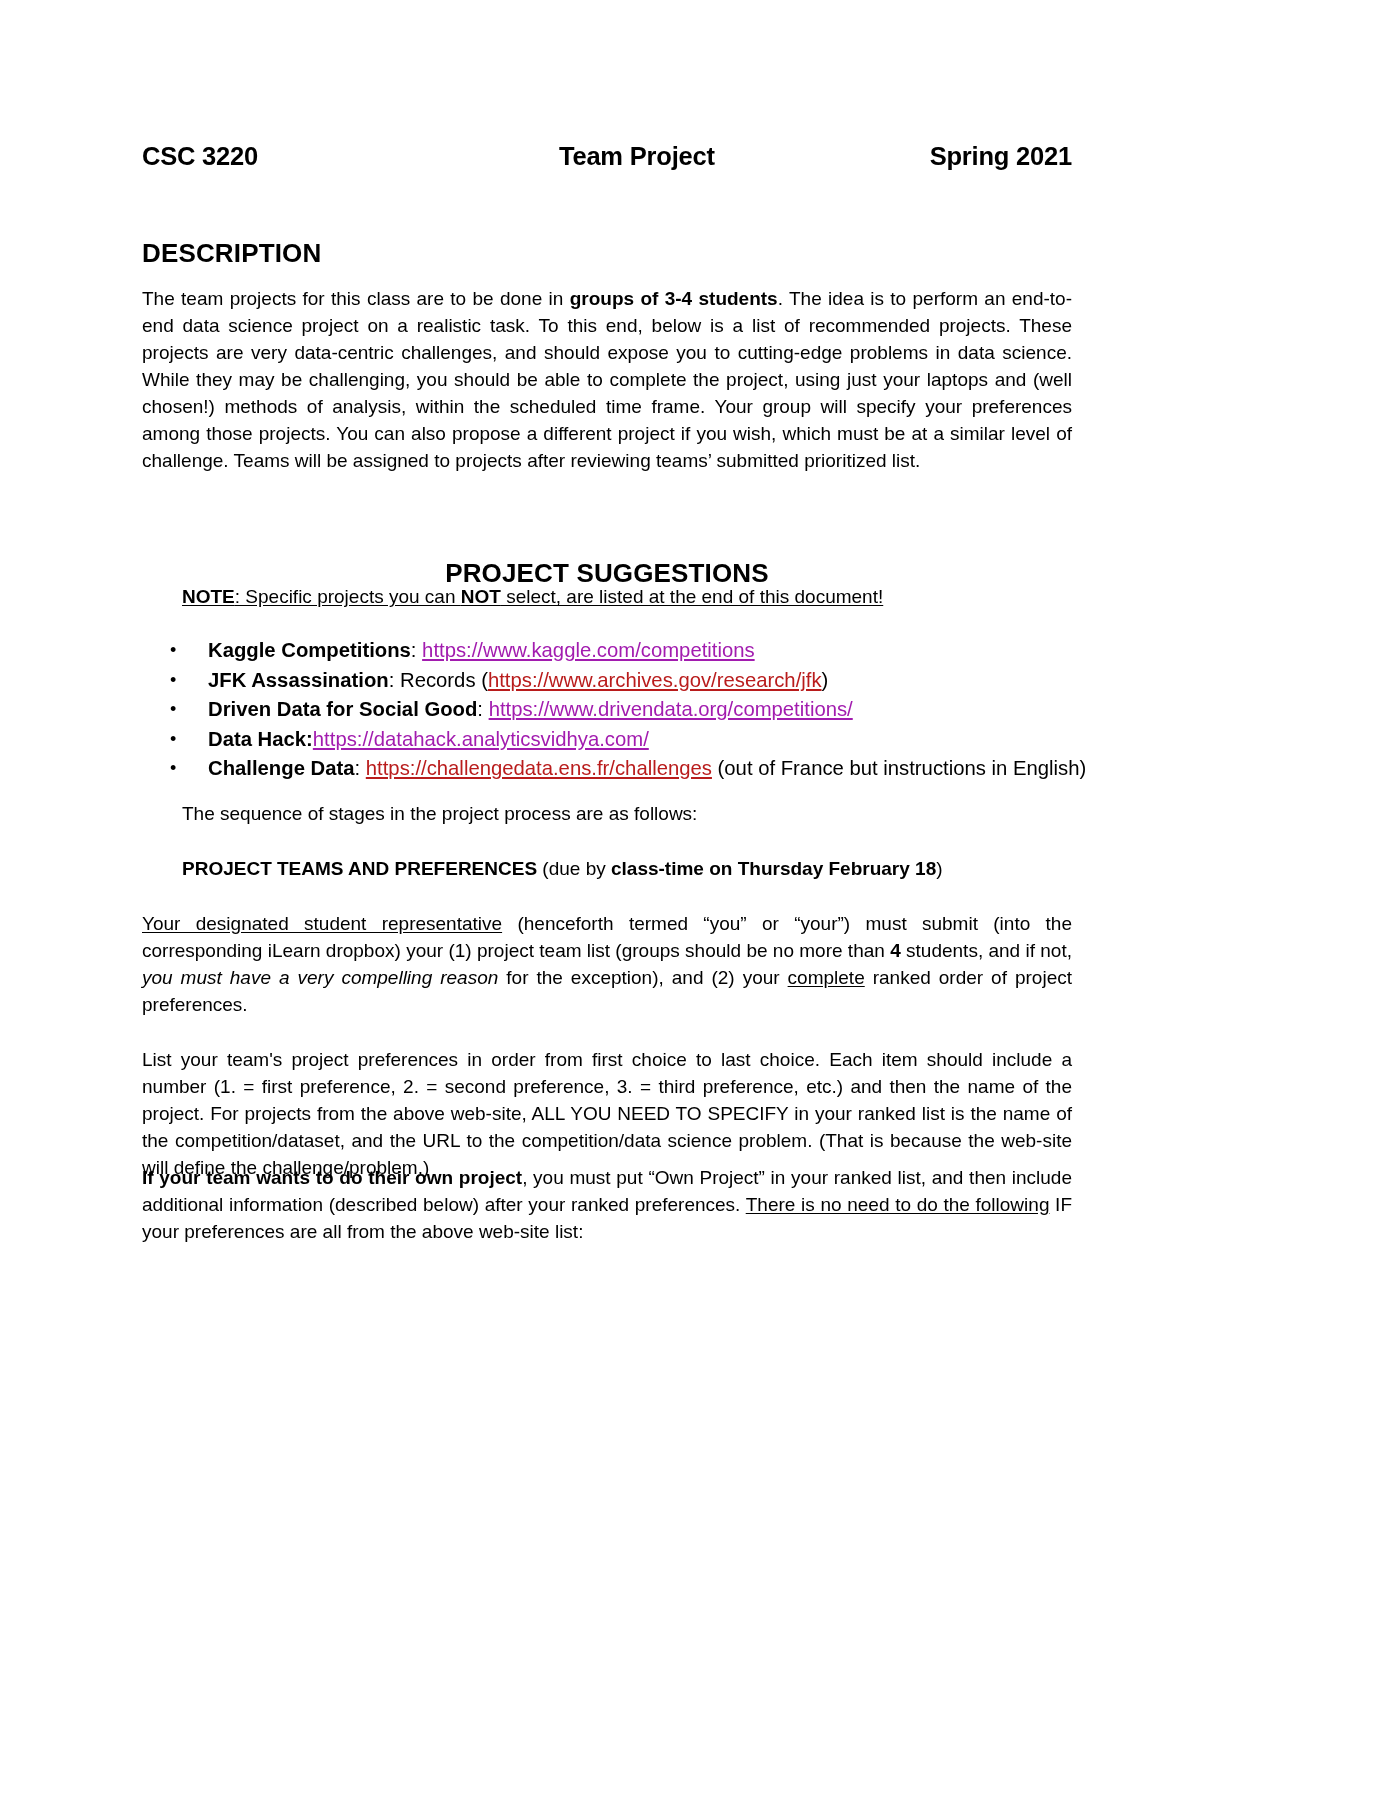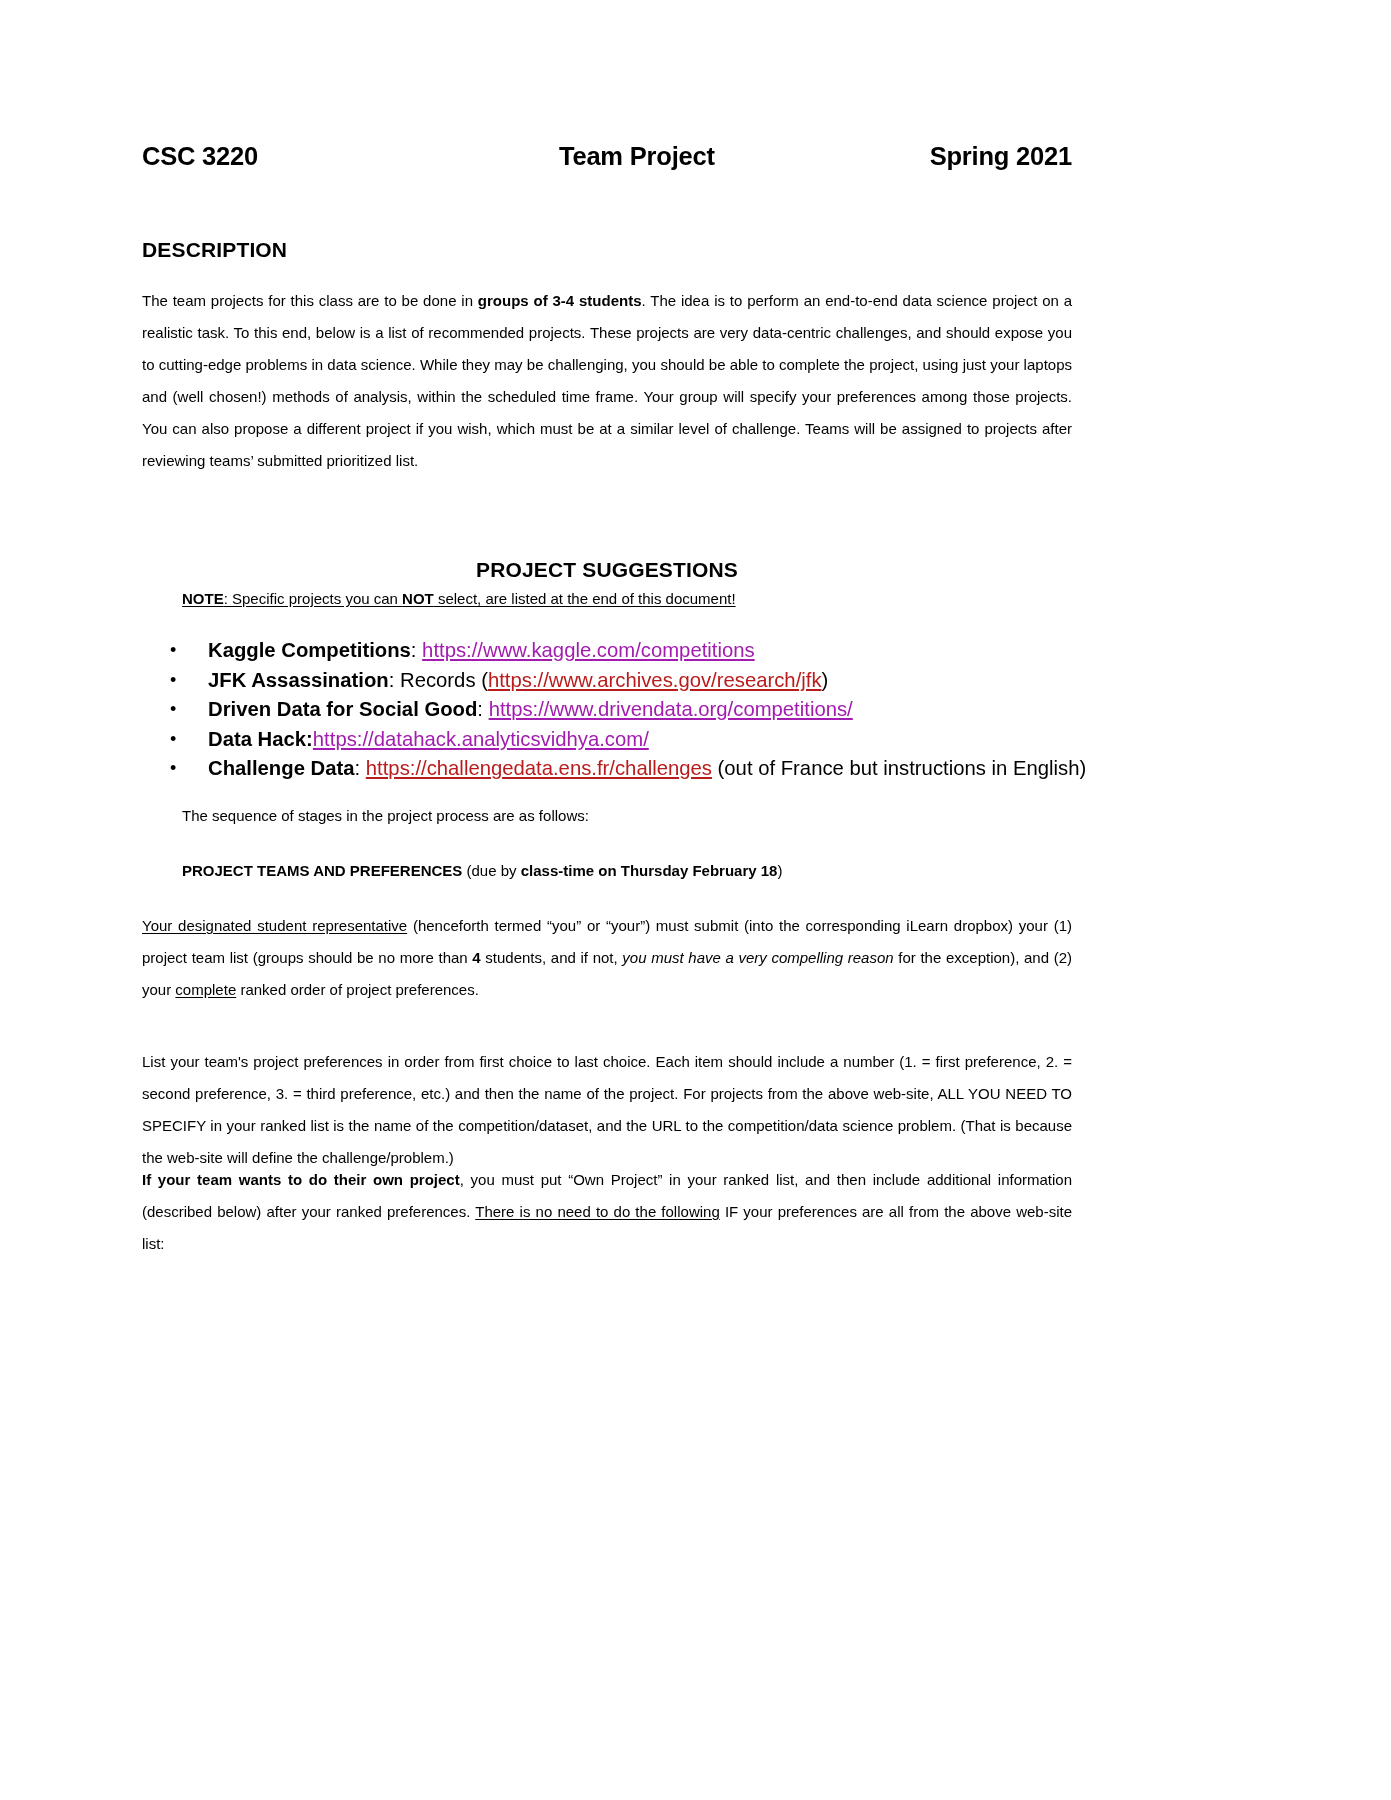--- a/index.html
+++ b/index.html
@@ -33,29 +33,29 @@
     letter-spacing: -0.2px;
   }
   .doc-header .h-left   { flex: 0 0 auto; }
   .doc-header .h-center { flex: 0 0 auto; margin-left: 86px; }
   .doc-header .h-right  { flex: 0 0 auto; }
 
   
   .block { position: absolute; left: 142px; width: 930px; }
 
   h2.section {
-    font-size: 21px;
+    font-size: 26px;
     font-weight: bold;
     margin: 0;
     letter-spacing: 0.15px;
   }
 
   p.body {
-    font-size: 15px;
-    line-height: 32px;
+    font-size: 19px;
+    line-height: 27px;
     margin: 0;
     text-align: justify;
     text-justify: inter-word;
     hyphens: none;
   }
   p.body.left { text-align: left; margin-left: 40px; }
 
   b, strong { font-weight: bold; }
   i, em { font-style: italic; }
   u { text-decoration: underline; text-underline-offset: 2px; }

